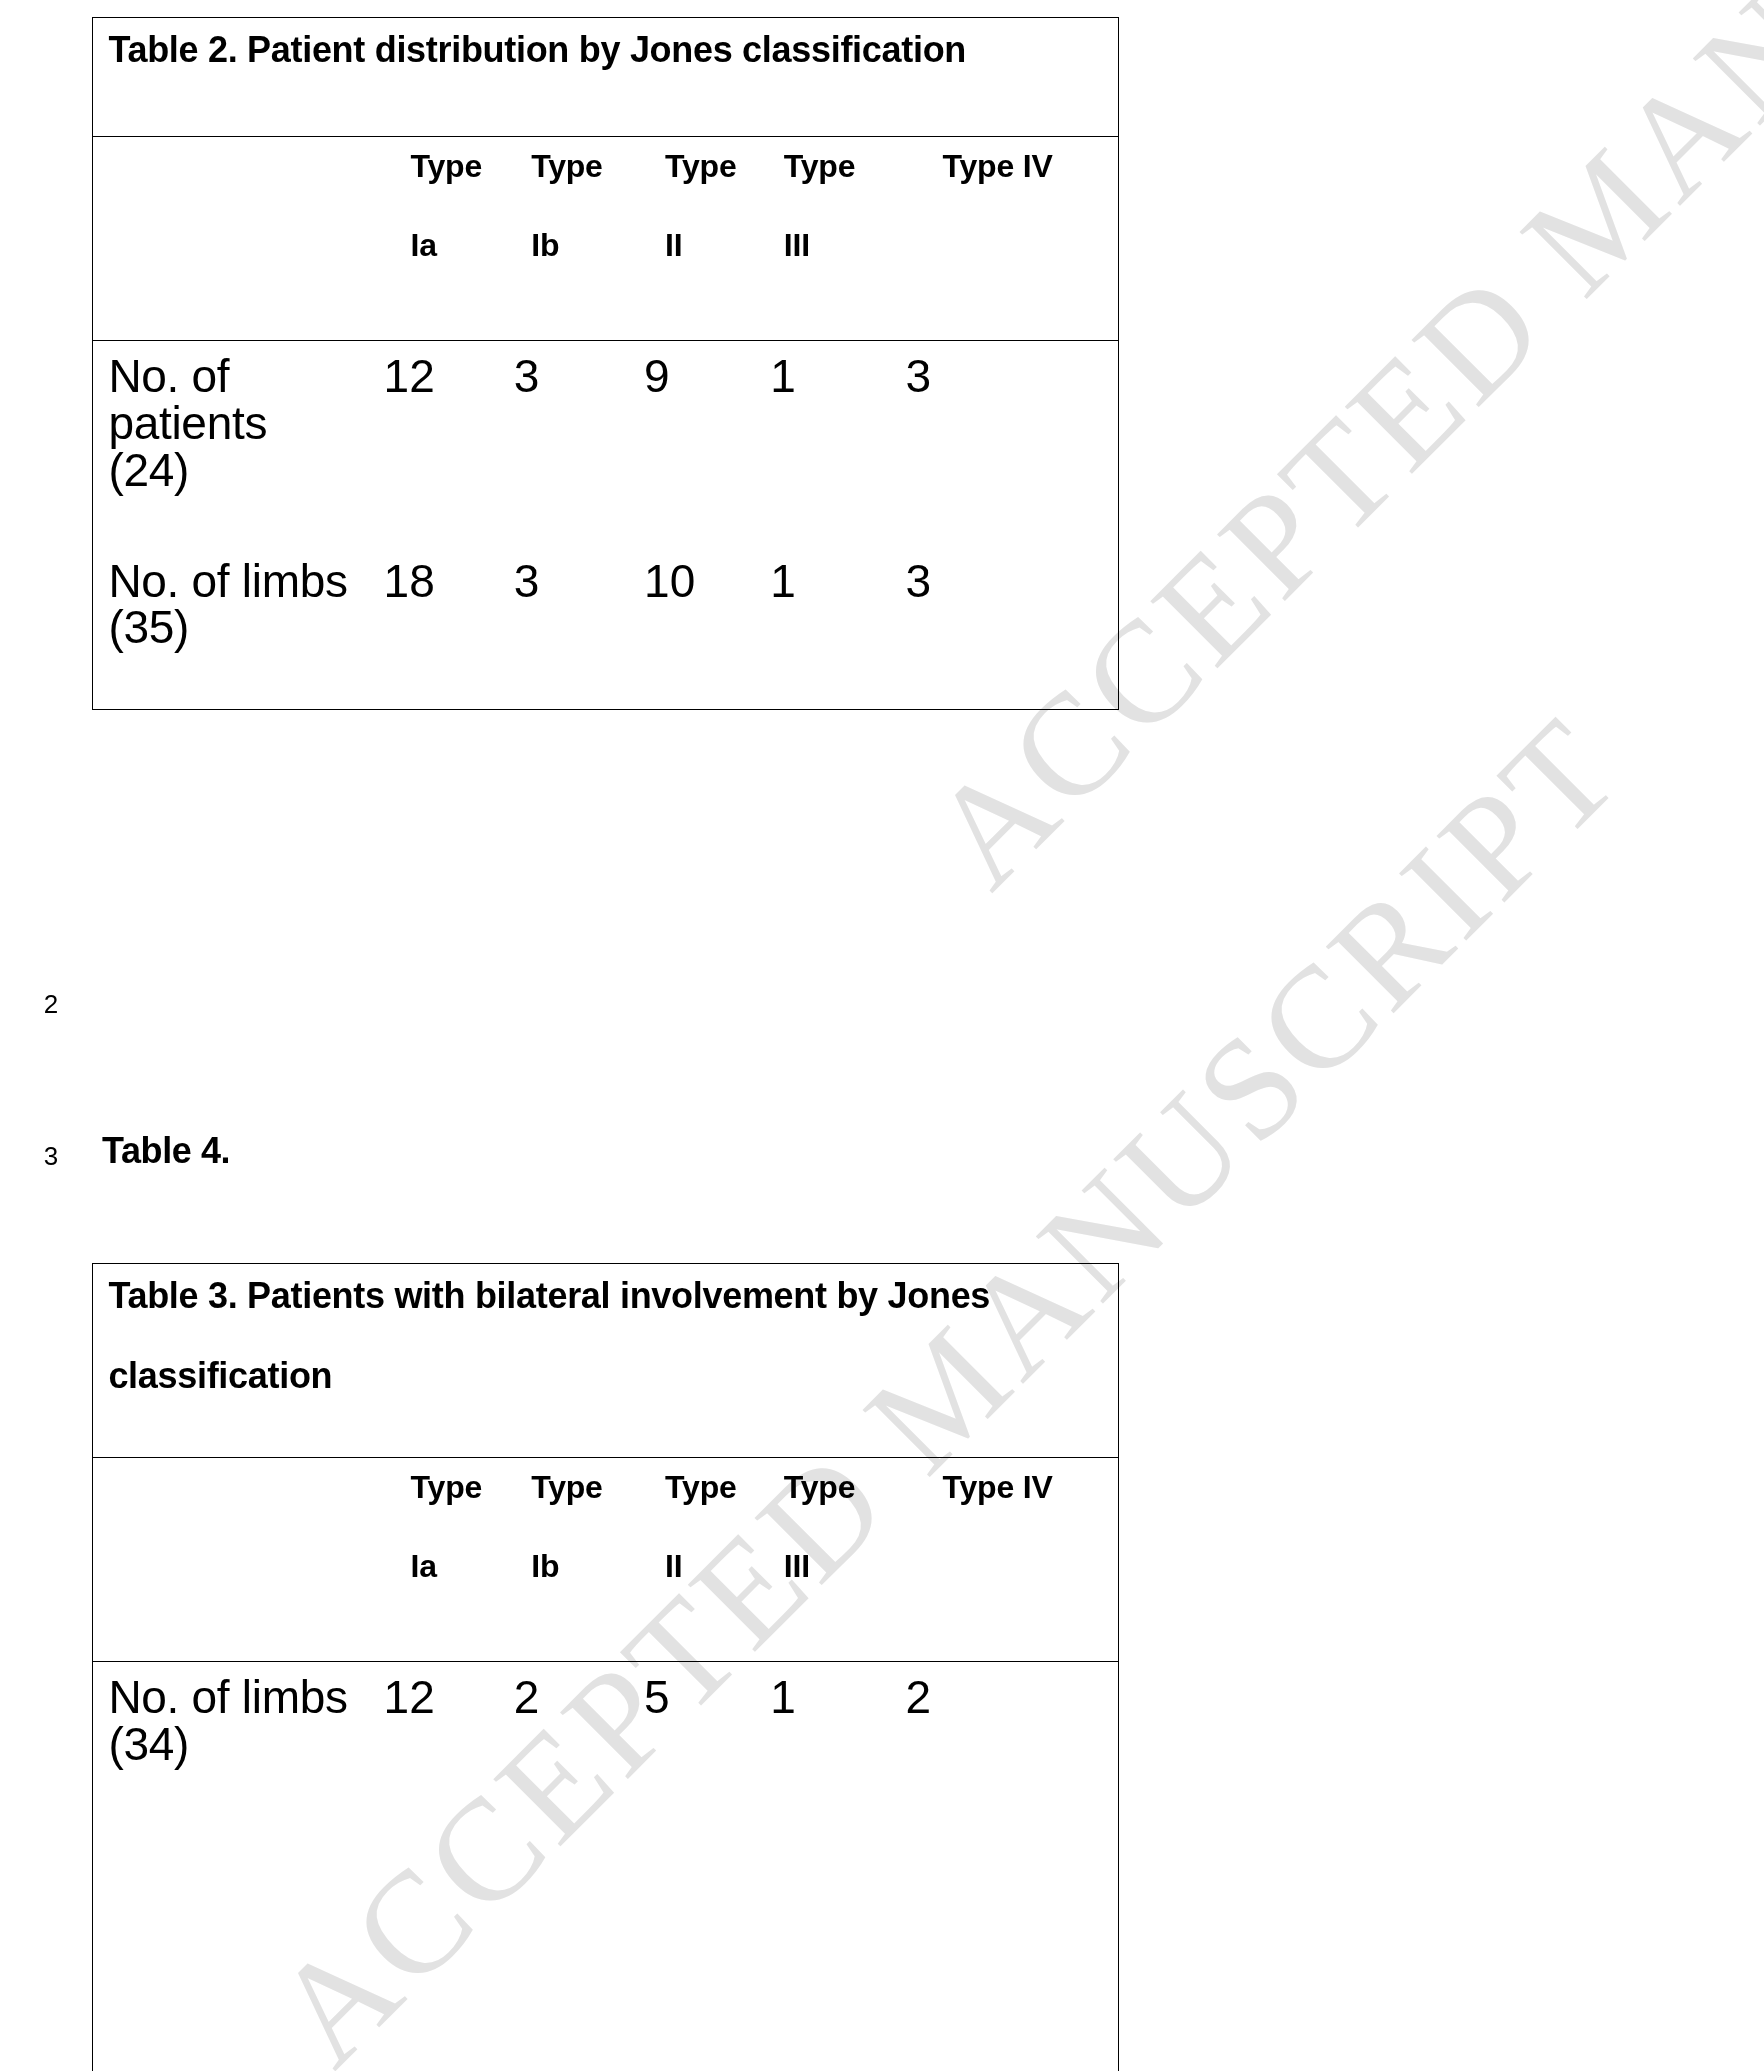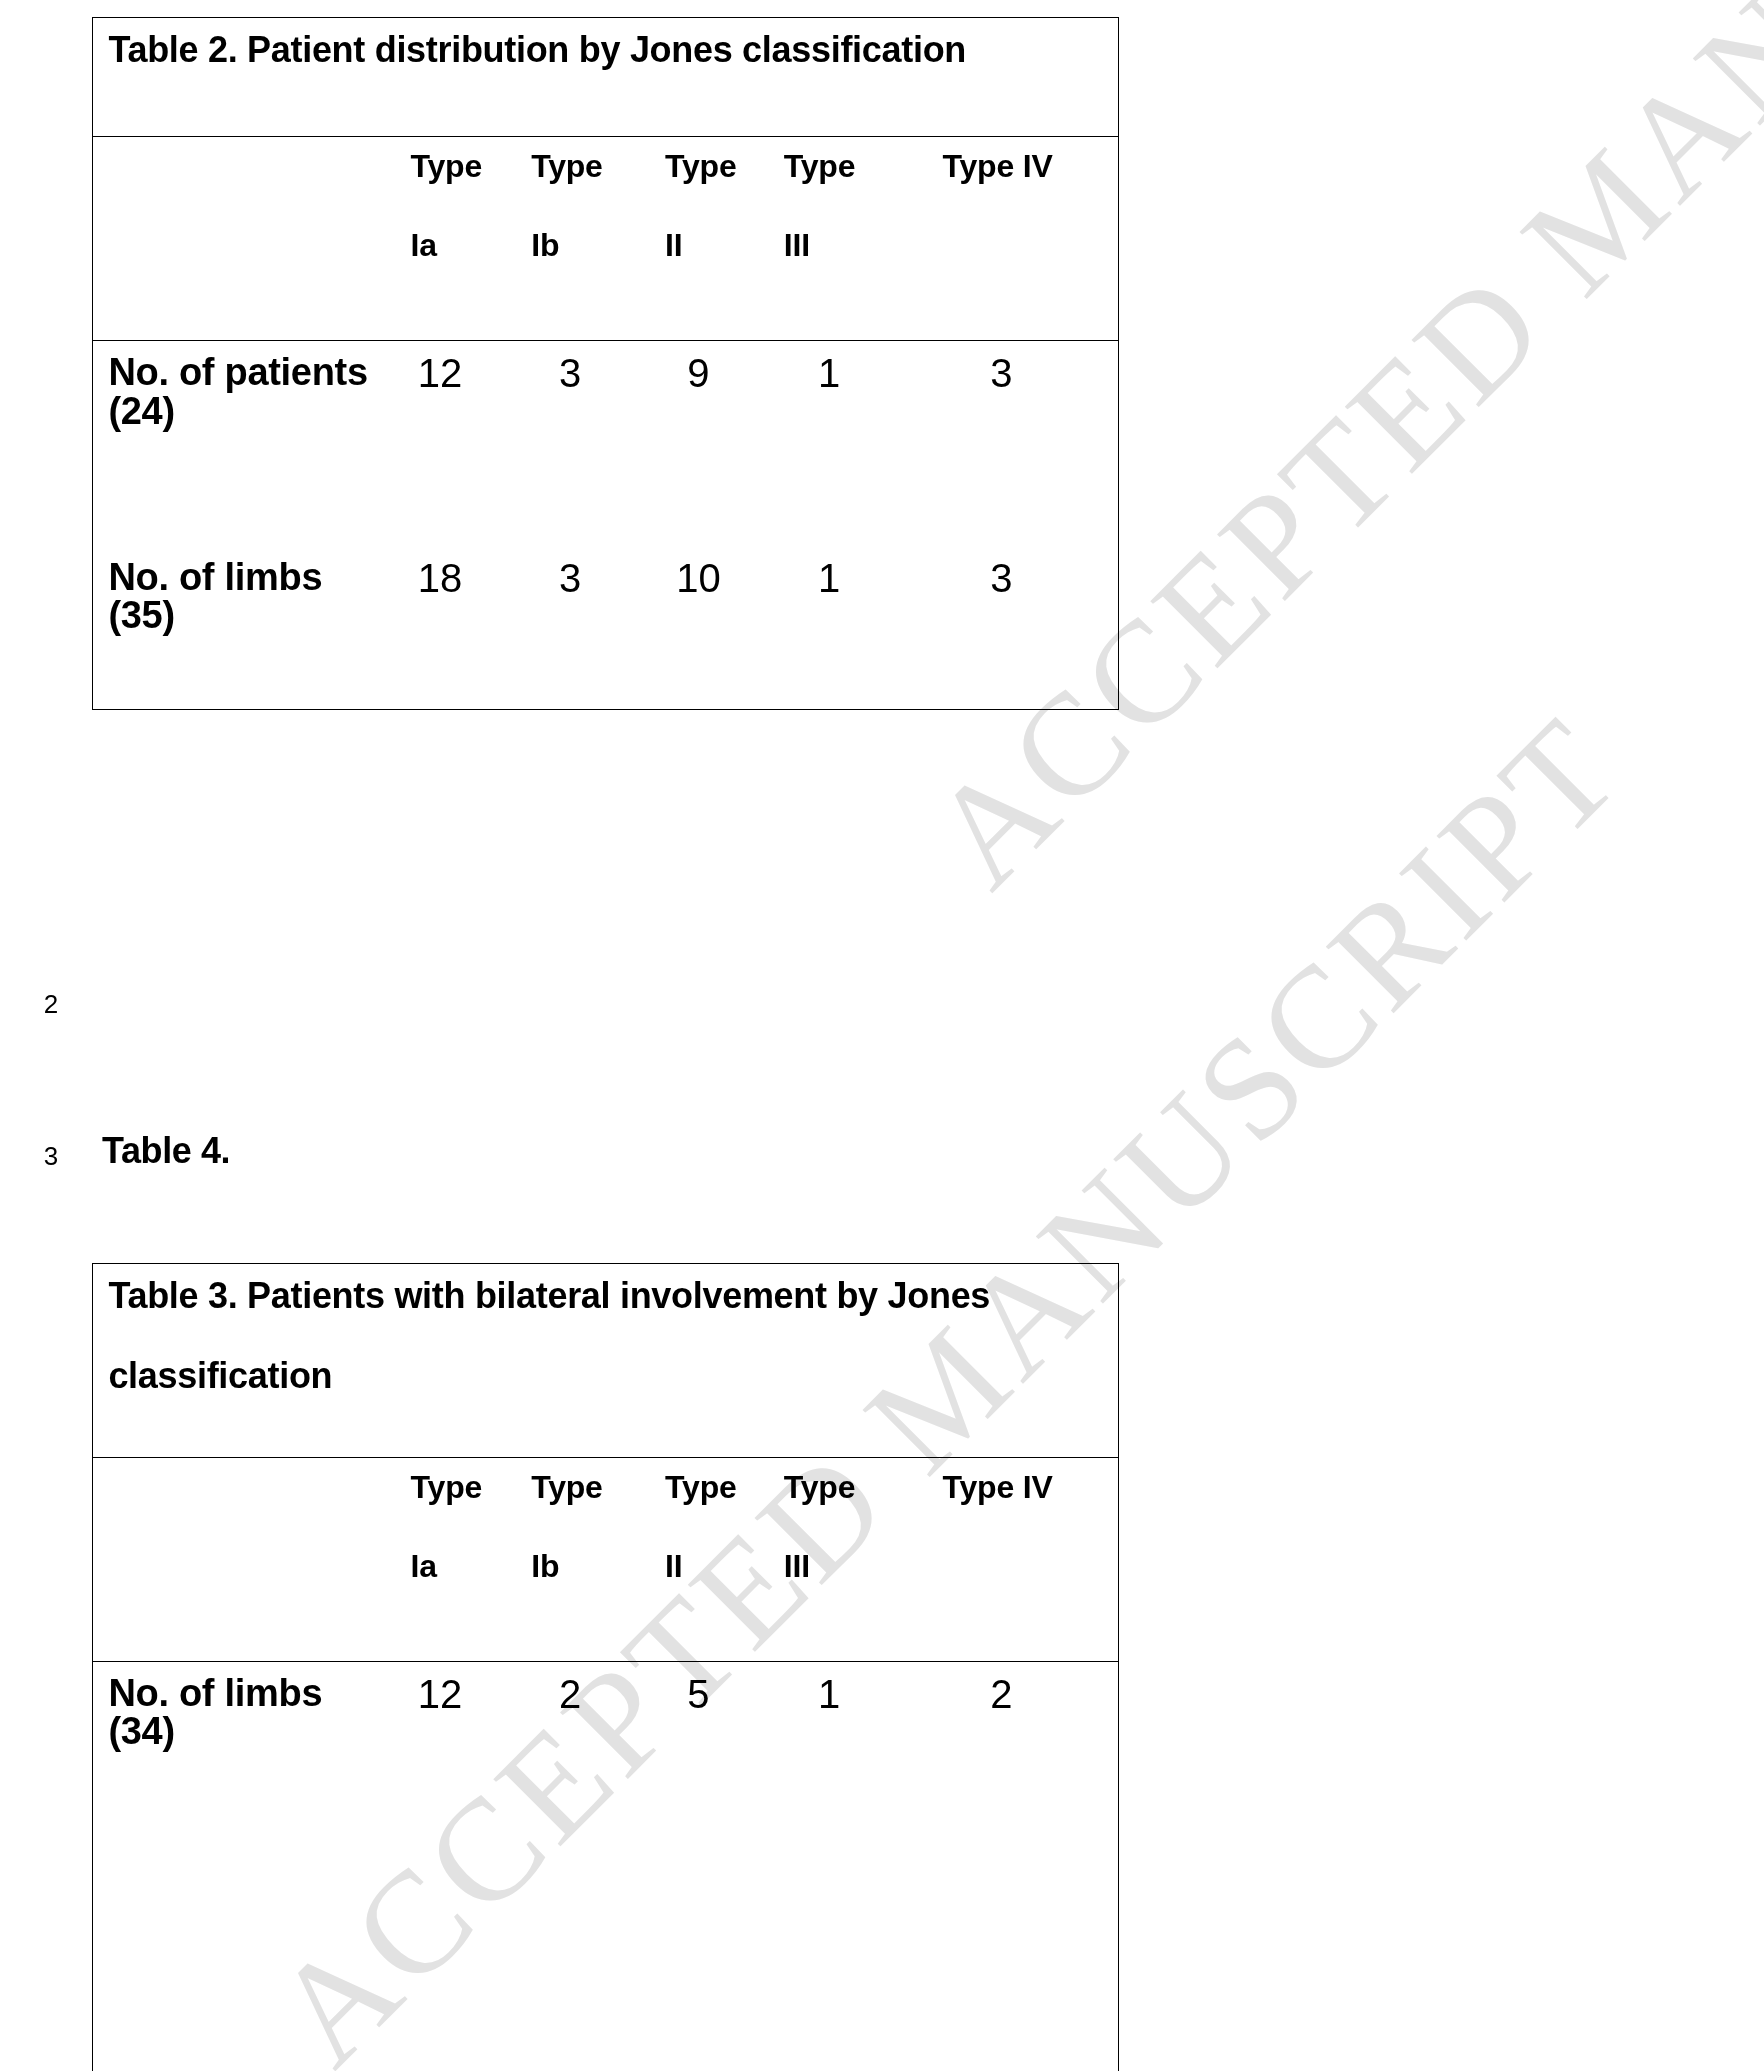--- a/index.html
+++ b/index.html
@@ -96,32 +96,32 @@
     font-size: 32px;
     font-weight: bold;
     line-height: 1.02;
     padding-top: 13.5px !important;
     letter-spacing: -0.2px;
   }
   .hdr-l1 { display: block; }
   .hdr-l2 { display: block; margin-top: 46px; }
 
   .rowlabel {
-    font-size: 38px;
-    font-weight: bold;
+    font-size: 46px;
+    font-weight: normal;
     line-height: 1.02;
     padding: 11.6px 0 0 15.4px !important;
     letter-spacing: -0.3px;
   }
   .rowlabel .l2 { display: block; }
 
   .num {
-    font-size: 40px;
+    font-size: 46px;
     font-weight: normal;
-    text-align: center;
+    text-align: left;
     padding: 11.6px 17.4px 0 0 !important;
     line-height: 1.02;
   }
   .num-last { padding-right: 21px !important; }
 </style>
 </head>
 <body>
 
 <div id="watermark">
   <div class="wm-text wm-1">ACCEPTED MANUSCRIPT</div>

